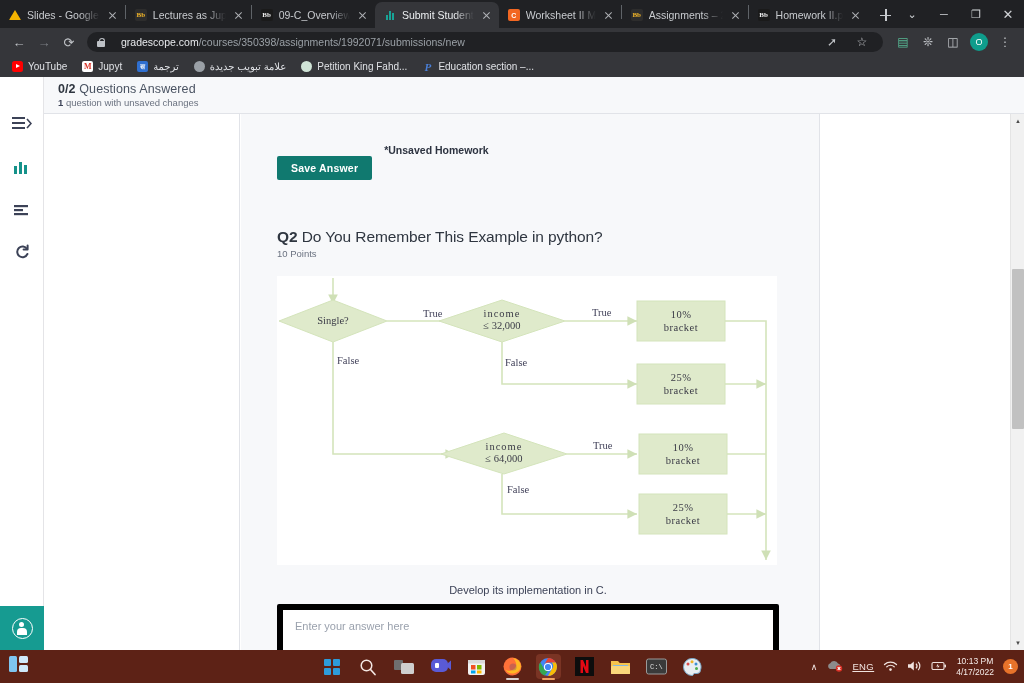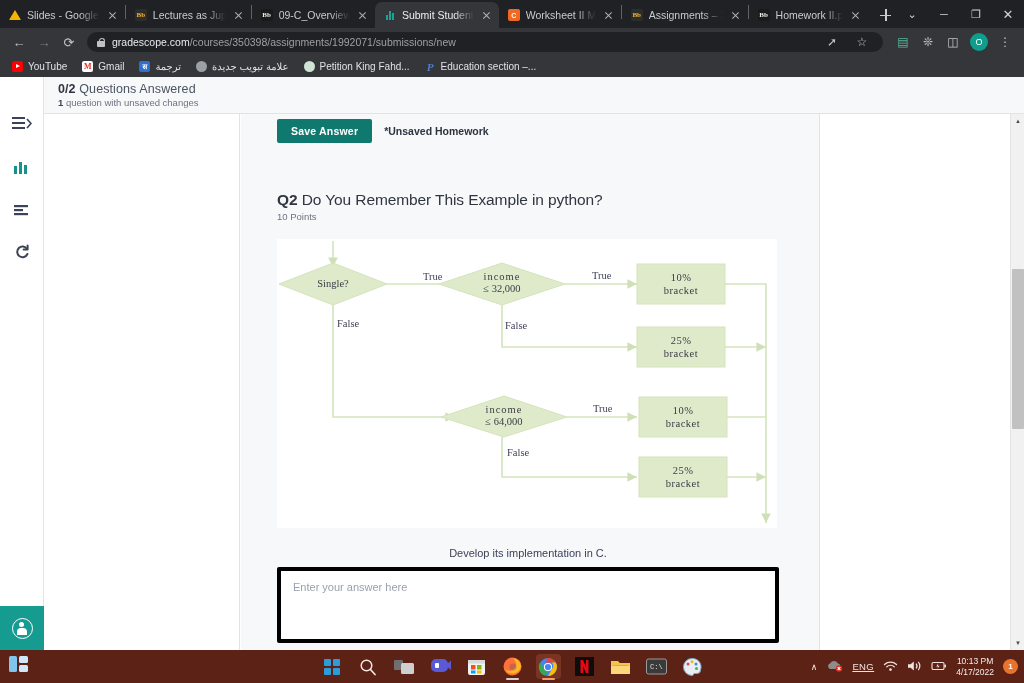--- a/index.html
+++ b/index.html
@@ -57,21 +57,21 @@
   .wc { width:32px; height:28px; display:flex; align-items:center; justify-content:center;
         color:#cfd2d5; font-size:11px; }
   .wc.close { font-size:13px; }
 
   .toolbar { position:absolute; left:0; top:28px; width:1024px; height:28px; background:#35363a;
              display:flex; align-items:center; padding:0 8px; gap:3px; }
   .navbtn { width:22px; height:22px; display:flex; align-items:center; justify-content:center;
             color:#c1c4c8; font-size:13px; }
   .navbtn.dim { color:#7a7d82; }
   .omnibox { flex:1; height:20px; background:#202124; border-radius:10px; display:flex;
-             align-items:center; padding:0 10px; gap:7px; margin-left:4px; margin-right:6px;}
+             align-items:center; padding:0 10px; gap:16px; margin-left:4px; margin-right:6px;}
   .lock { width:8px; height:9px; position:relative; flex:0 0 8px; }
   .lock:before { content:""; position:absolute; left:0; bottom:0; width:8px; height:5.5px;
                  background:#bdc1c6; border-radius:1px; }
   .lock:after  { content:""; position:absolute; left:1.8px; top:0; width:4.4px; height:5px;
                  border:1.3px solid #bdc1c6; border-bottom:none; border-radius:3px 3px 0 0; }
   .url { font-size:10.5px; color:#e8eaed; white-space:nowrap; }
   .url .path { color:#9aa0a6; }
   .tbicon { width:22px; height:22px; display:flex; align-items:center; justify-content:center;
             color:#c1c4c8; font-size:12px; }
   .avatar-btn { width:18px; height:18px; border-radius:50%; background:#0f9d8c; color:#fff;
@@ -117,32 +117,32 @@
   .leftpane { position:absolute; left:44px; top:37px; width:196px; height:536px; background:#fff;
               border-right:1px solid #e1e3e8; }
   .centerpane { position:absolute; left:241px; top:37px; width:579px; height:536px; background:#f7f8fa;
                 border-right:1px solid #e1e3e8; overflow:hidden; }
   .rightpane { position:absolute; left:821px; top:37px; width:203px; height:536px; background:#fff; }
 
   .card { position:absolute; left:36px; top:0; width:502px; background:#f7f8fa; }
 
   .saverow { display:flex; align-items:center; gap:12px; padding-top:5px; }
   .savebtn { background:#10796f; color:#fff; font-size:10.5px; padding:6px 14px; border:none;
-             border-radius:2px; font-weight:600; letter-spacing:.2px; }
+             border-radius:2px; font-weight:600; letter-spacing:.2px;margin-top:37px; }
   .unsaved { font-size:10.5px; color:#2d3340; font-weight:bold; }
 
   .qhead { margin-top:48px; }
   .qtitle { font-size:15.5px; color:#2f3640; letter-spacing:-.1px; }
   .qtitle b { font-weight:bold; }
   .qpoints { font-size:9.5px; color:#6b7280; margin-top:2px; }
 
   .figure { margin-top:17px; width:500px; height:289px; background:#ffffff; position:relative; }
 
   .qprompt { margin-top:19px; font-size:11px; color:#3c4257;text-align:center; }
-  .answerbox { margin-top:8px; width:502px; height:76px; background:#fff; border:4px solid #000000;
+  .answerbox { margin-top:8px; width:502px; height:76px; background:#fff; border:6px solid #000000;
                border-radius:2px; padding:10px 12px; font-size:11px; color:#9aa1ad; }
 
   
   .scrollbar { position:absolute; right:0; top:37px; width:14px; height:536px; background:#f1f1f1;
                border-left:1px solid #e4e4e4; }
   .sb-arrow { width:14px; height:14px; display:flex; align-items:center; justify-content:center;
               color:#4a4a4a; font-size:6px; }
   .sb-arrow.bot { position:absolute; bottom:0; }
   .sb-thumb { position:absolute; left:1px; top:155px; width:12px; height:160px; background:#c1c1c1;
               border-radius:1px; }
@@ -244,21 +244,21 @@
       <div class="tbicon">⋮</div>
     </div>
 
     <div class="bookmarks">
       <div class="bm">
         <span class="bmico ico-yt"></span>
         <span>YouTube</span>
       </div>
       <div class="bm">
         <span class="bmico ico-gm">M</span>
-        <span>Gmail</span>
+        <span>Jupyt</span>
       </div>
       <div class="bm">
         <span class="bmico ico-tr">स</span>
         <span>ترجمة</span>
       </div>
       <div class="bm">
         <span class="bmico ico-gl"></span>
         <span>علامة تبويب جديدة</span>
       </div>
       <div class="bm">

